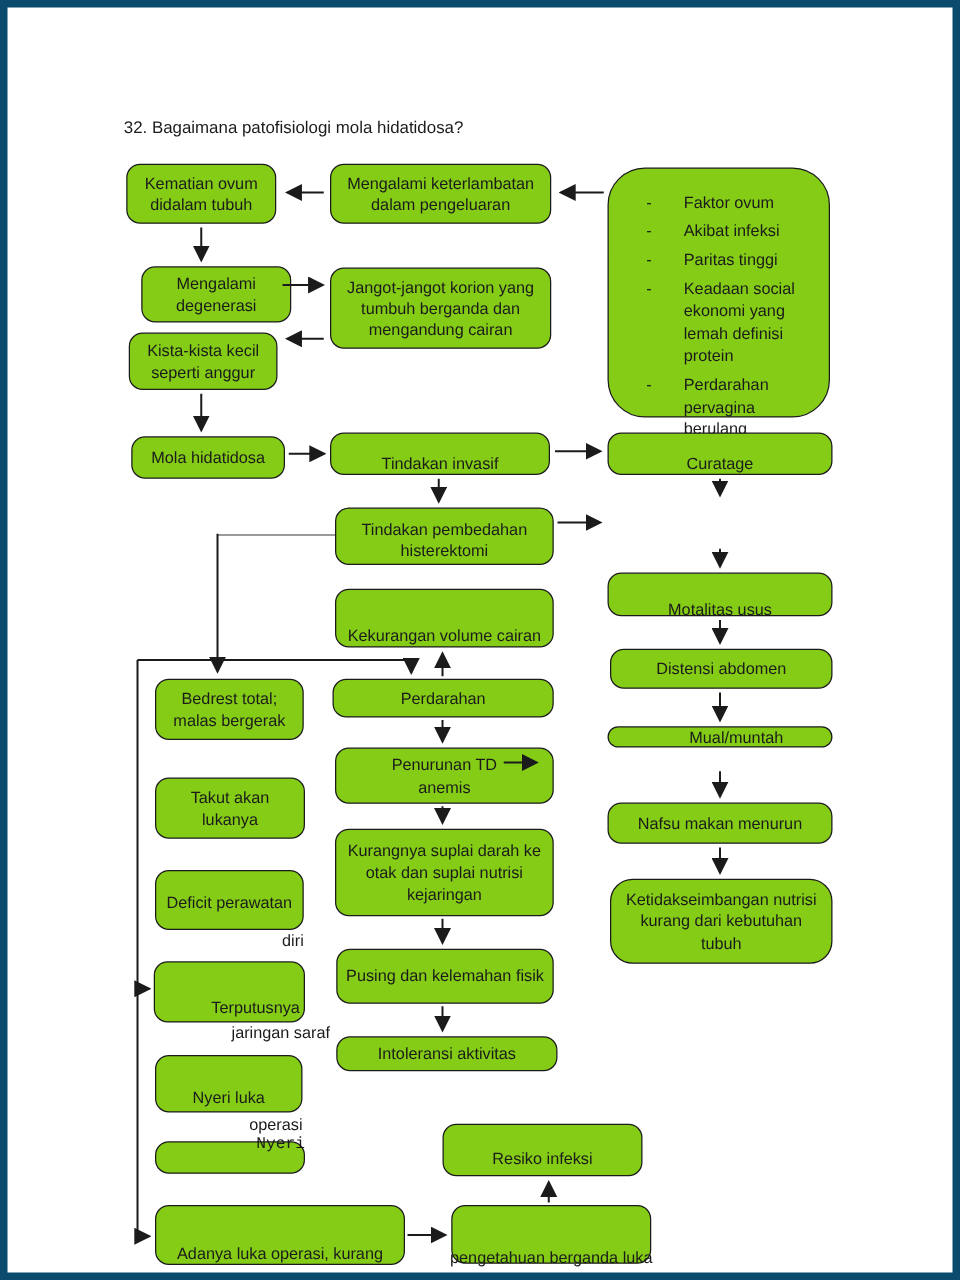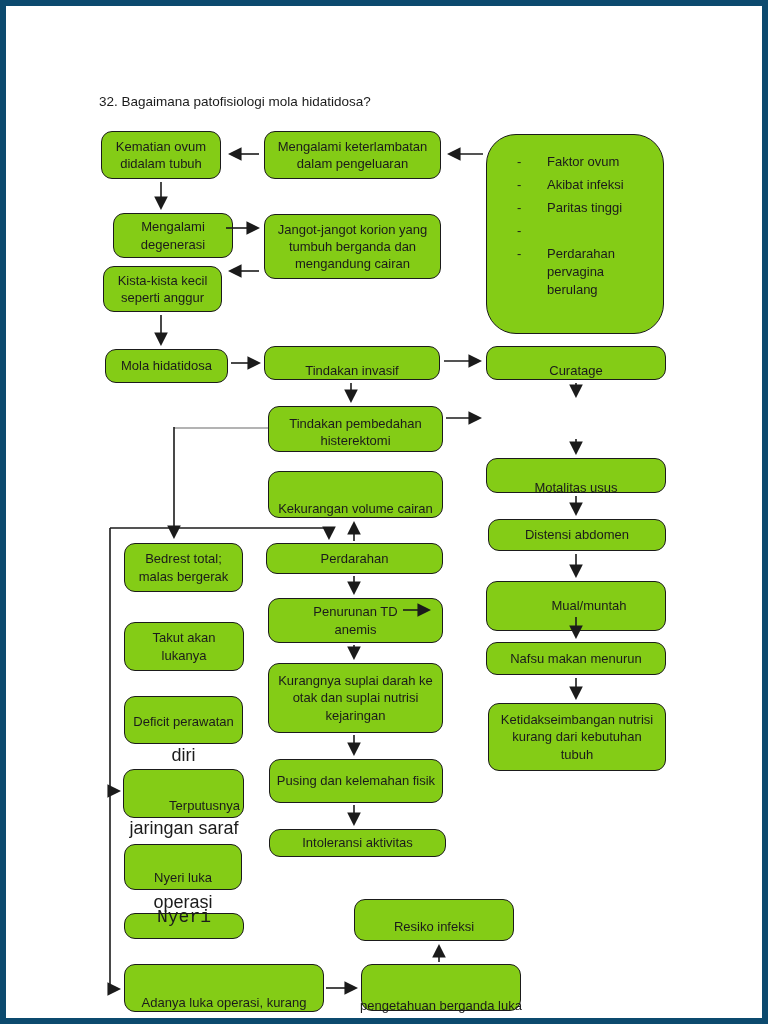--- a/index.html
+++ b/index.html
@@ -14,47 +14,47 @@
     position:absolute;z-index:2;background:#84cc16;
     border:1.8px solid #1b1b1b;border-radius:11px;
     display:flex;align-items:center;justify-content:center;
     text-align:center;font-size:13px;line-height:1.32;padding:2px 6px;
     box-sizing:border-box;
   }
   .vb{align-items:flex-end;text-align:center;}
   .vb > span{display:block;}
   .ov-1 > span{margin-bottom:-2px;}
   .ov-2 > span{margin-bottom:-6px;}
-  .sub{position:absolute;z-index:2;font-size:18px;text-align:center;}
+  .sub{position:absolute;z-index:2;font-size:13px;text-align:right;}
   .nowrap > span{white-space:nowrap;}
   
   .b-kematian{left:95px;top:125px;width:120px;height:48px;}
   .b-keterlambatan{left:258px;top:125px;width:177px;height:48px;}
   .b-factors{left:480px;top:128px;width:178px;height:200px;border-radius:30px;
              display:block;text-align:left;padding:18px 8px 8px 30px;}
   .b-degenerasi{left:107px;top:207px;width:120px;height:45px;}
   .b-jangot{left:258px;top:208px;width:177px;height:65px;}
   .b-kista{left:97px;top:260px;width:119px;height:46px;justify-content:flex-end;}
   .b-mola{left:99px;top:343px;width:123px;height:34px;}
   .b-invasif{left:258px;top:340px;width:176px;height:34px;}
   .b-curatage{left:480px;top:340px;width:180px;height:34px;}
   .b-histerektomi{left:262px;top:400px;width:175px;height:46px;}
   .b-pengaruh{left:480px;top:395px;width:180px;height:35px;}
   .b-kekurangan{left:262px;top:465px;width:175px;height:47px;}
   .b-motalitas{left:480px;top:452px;width:180px;height:35px;}
   .b-distensi{left:482px;top:513px;width:178px;height:32px;}
   .b-bedrest{left:118px;top:537px;width:119px;height:49px;}
   .b-perdarahan{left:260px;top:537px;width:177px;height:31px;}
-  .b-mual{left:480px;top:575px;width:180px;height:50px;padding-left:32px;}
+  .b-mual{left:480px;top:575px;width:180px;height:17px;padding-left:32px;}
   .b-takut{left:118px;top:616px;width:120px;height:49px;}
   .b-penurunan{left:262px;top:592px;width:175px;height:45px;}
   .b-nafsu{left:480px;top:636px;width:180px;height:33px;}
   .b-deficit{left:118px;top:690px;width:119px;height:48px;padding-bottom:13px;}
   .b-kurangnya{left:262px;top:657px;width:175px;height:70px;}
-  .b-ketidak{left:482px;top:697px;width:178px;height:68px;}
+  .b-ketidak{left:482px;top:697px;width:178px;height:68px;border-radius:18px;}
   .b-terputusnya{left:117px;top:763px;width:121px;height:49px;padding-bottom:3px;padding-left:48px;}
   .b-pusing{left:263px;top:753px;width:174px;height:44px;}
   .b-nyeriluka{left:118px;top:838px;width:118px;height:46px;padding-bottom:3px;}
   .b-intoleransi{left:263px;top:823px;width:177px;height:28px;}
   .b-nyeriempty{left:118px;top:907px;width:120px;height:26px;}
   .b-resiko{left:348px;top:893px;width:160px;height:42px;padding-bottom:5px;}
   .b-adanya{left:118px;top:958px;width:200px;height:48px;}
   .b-pengetahuan{left:355px;top:958px;width:160px;height:47px;}
   .s-diri{left:118px;top:739px;width:119px;}
   .s-jaringan{left:98px;top:812px;width:160px;}
@@ -87,20 +87,21 @@
     <div class="rf-item">
         <span class="rf-dash">-</span>
         <span class="rf-text">Akibat infeksi</span>
       </div>
     <div class="rf-item">
         <span class="rf-dash">-</span>
         <span class="rf-text">Paritas tinggi</span>
       </div>
     <div class="rf-item">
         <span class="rf-dash">-</span>
+        <span class="rf-text">Keadaan social ekonomi yang lemah definisi protein</span>
       </div>
     <div class="rf-item">
         <span class="rf-dash">-</span>
         <span class="rf-text">Perdarahan pervagina berulang</span>
       </div>
   </div>
 
   <div class="node b-degenerasi">
       <span>Mengalami degenerasi</span>
     </div>

